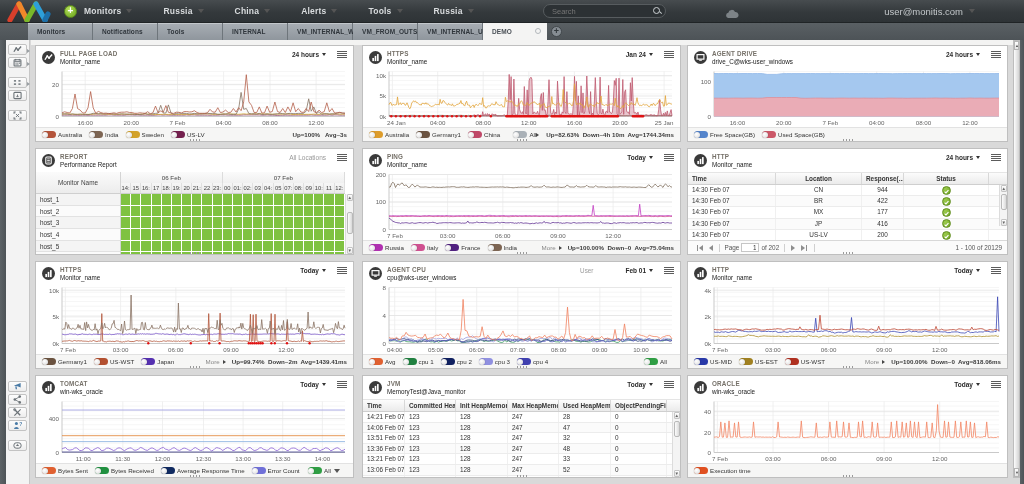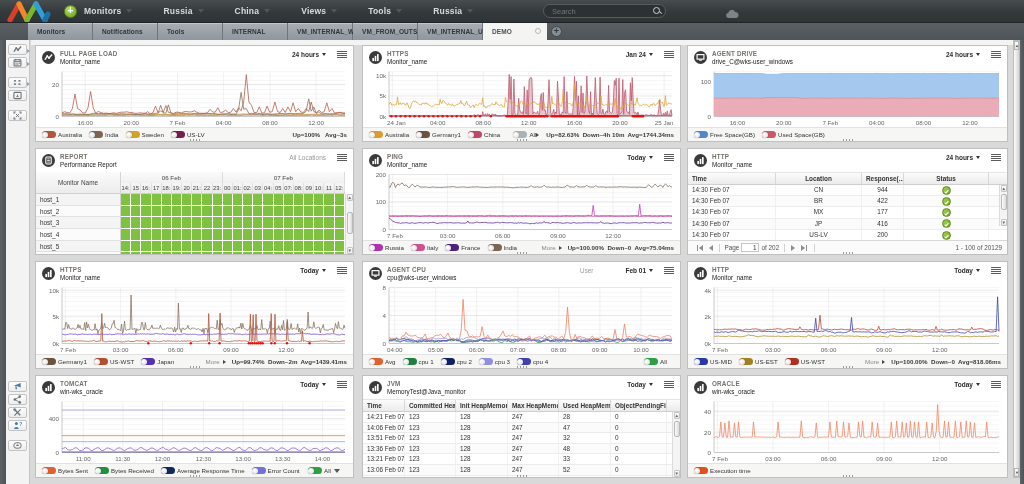--- a/index.html
+++ b/index.html
@@ -158,39 +158,43 @@
       </span>
       <span class="nav-item">
         <span>Russia</span>
         <span class="caret-down nav-caret"></span>
       </span>
       <span class="nav-item">
         <span>China</span>
         <span class="caret-down nav-caret"></span>
       </span>
       <span class="nav-item">
-        <span>Views</span>
+        <span>Alerts</span>
         <span class="caret-down nav-caret"></span>
       </span>
       <span class="nav-item">
         <span>Tools</span>
         <span class="caret-down nav-caret"></span>
       </span>
       <span class="nav-item">
         <span>Russia</span>
         <span class="caret-down nav-caret"></span>
       </span>
     </span>
   <span class="nav-search">
     <input placeholder="Search" style="">
     <span class="search-mag"></span>
   </span>
   <span class="nav-cloud"><svg viewBox="0 0 20 12" width="16" height="10">
         <path d="M5 11 A3.4 3.4 0 0 1 5.4 4.4 A4.4 4.4 0 0 1 13.8 3.6 A3.6 3.6 0 0 1 15 11 Z" fill="#7d8387"></path>
       </svg></span>
+  <span class="nav-user">
+    <span>user@monitis.com</span>
+    <span class="caret-down nav-caret"></span>
+  </span>
 </div>
 
 <div class="tabbar">
   <span class="tabs">
       <span class="tab">
         <span class="tab-label">Monitors</span>
       </span>
       <span class="tab">
         <span class="tab-label">Notifications</span>
       </span>

